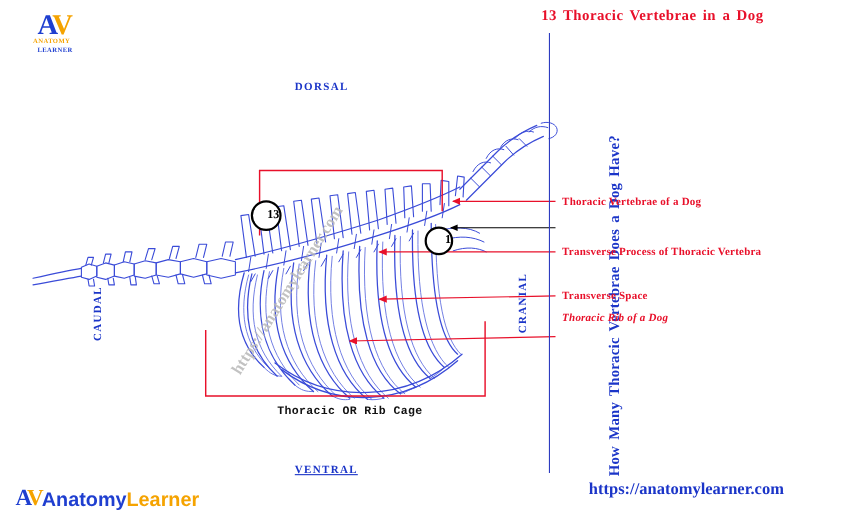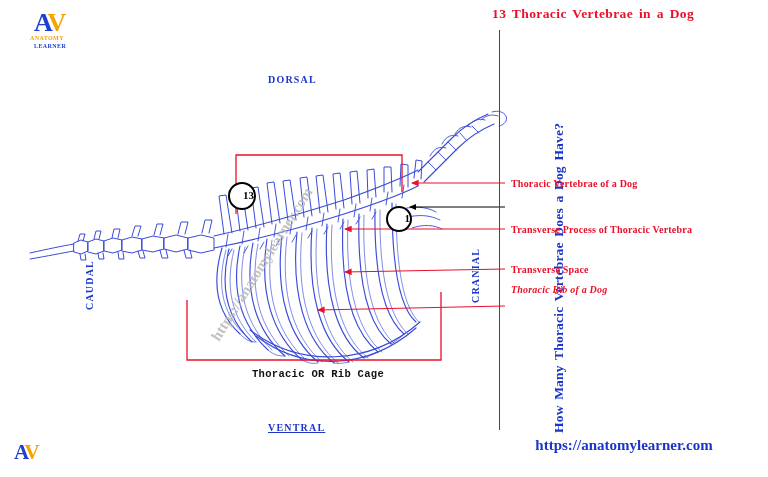--- a/index.html
+++ b/index.html
@@ -388,17 +388,18 @@
   <div id="circle-13" class="abs circle-num">13</div>
   <div id="circle-1" class="abs circle-num">1</div>
 
   <div id="lbl-thoracic-vertebrae" class="abs annot">Thoracic  Vertebrae  of a Dog</div>
   <div id="lbl-transverse" class="abs annot">Transverse Process of  Thoracic  Vertebra</div>
   <div id="lbl-intercostal" class="abs annot">Transverse  Space</div>
   <div id="lbl-rib" class="abs annot">Thoracic  Rib  of a Dog</div>
 
   <div id="logo-bottom" class="abs">
     <div class="bmark"><span>A</span><span class="v2">V</span></div>
+    <div class="bname"><span>Anatomy</span><span class="warm">Learner</span></div>
   </div>
 
   <div id="bottom-url" class="abs">https://anatomylearner.com</div>
 
 </div>
 
 </body></html>

